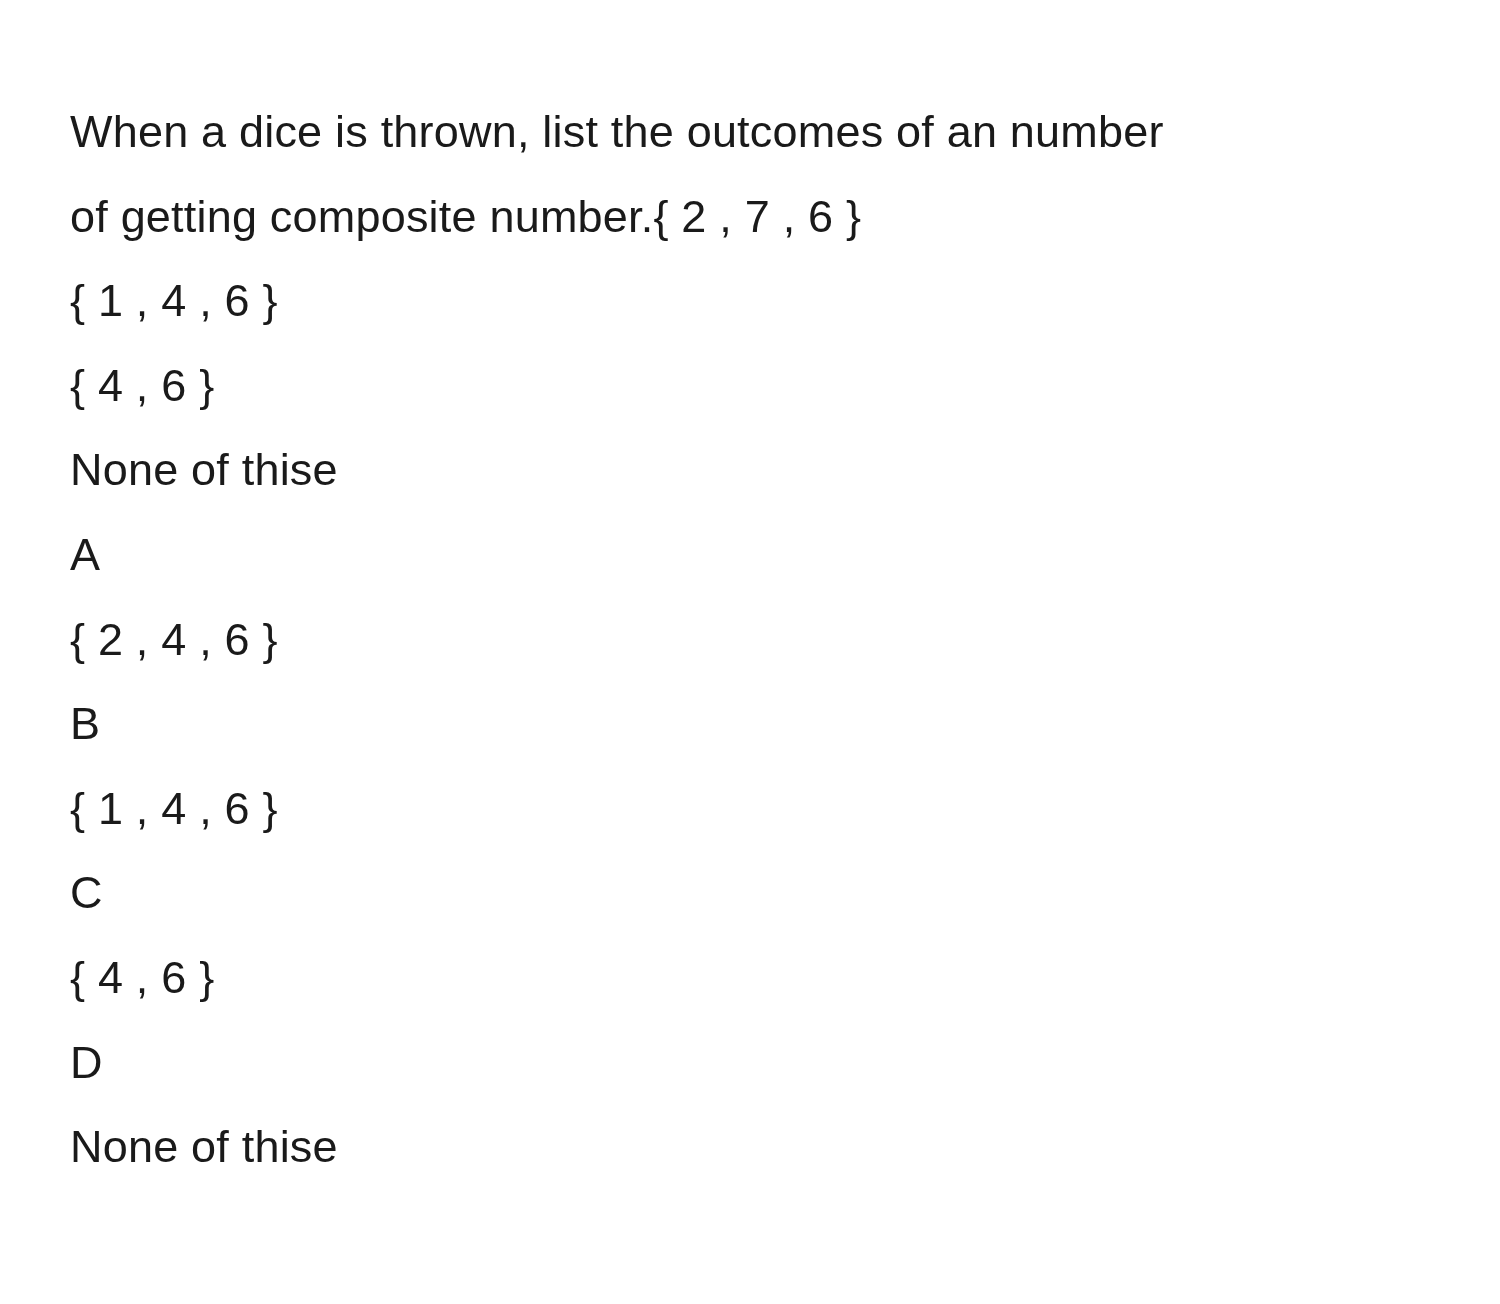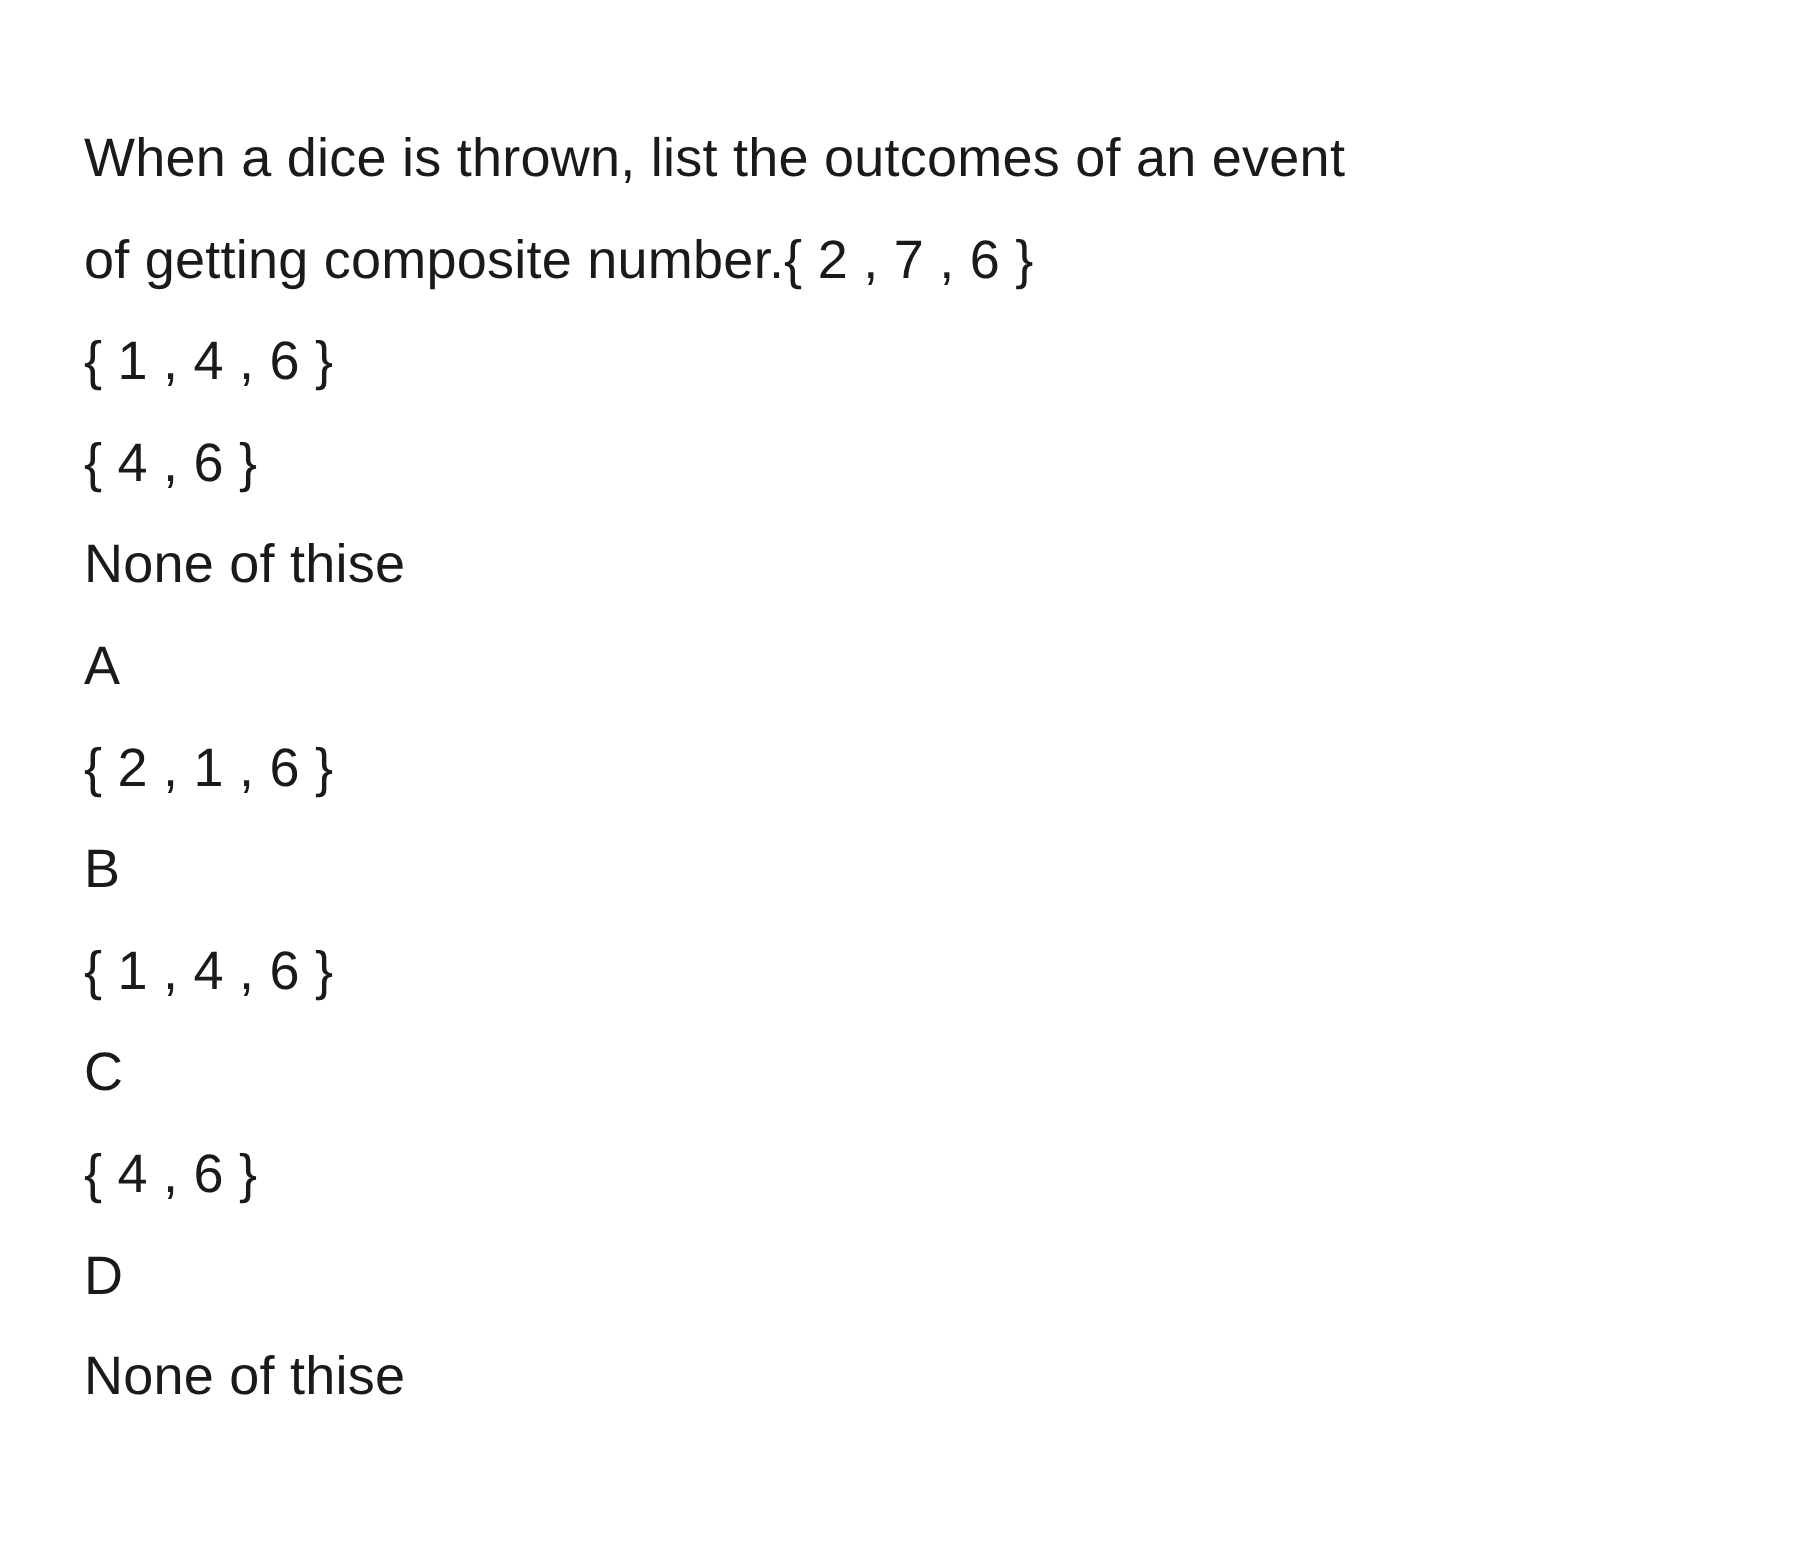--- a/index.html
+++ b/index.html
@@ -22,26 +22,26 @@
       letter-spacing: 0.2px;
     }
     .line {
       display: block;
     }
   </style>
 </head>
 <body>
 
 <div class="content">
-  <span class="line">When a dice is thrown, list the outcomes of an event</span>
+  <span class="line">When a dice is thrown, list the outcomes of an number</span>
   <span class="line">of getting composite number.{ 2 , 7 , 6 }</span>
   <span class="line">{ 1 , 4 , 6 }</span>
   <span class="line">{ 4 , 6 }</span>
   <span class="line">None of thise</span>
   <span class="line">A</span>
-  <span class="line">{ 2 , 1 , 6 }</span>
+  <span class="line">{ 2 , 4 , 6 }</span>
   <span class="line">B</span>
   <span class="line">{ 1 , 4 , 6 }</span>
   <span class="line">C</span>
   <span class="line">{ 4 , 6 }</span>
   <span class="line">D</span>
   <span class="line">None of thise</span>
 </div>
 
 </body></html>

